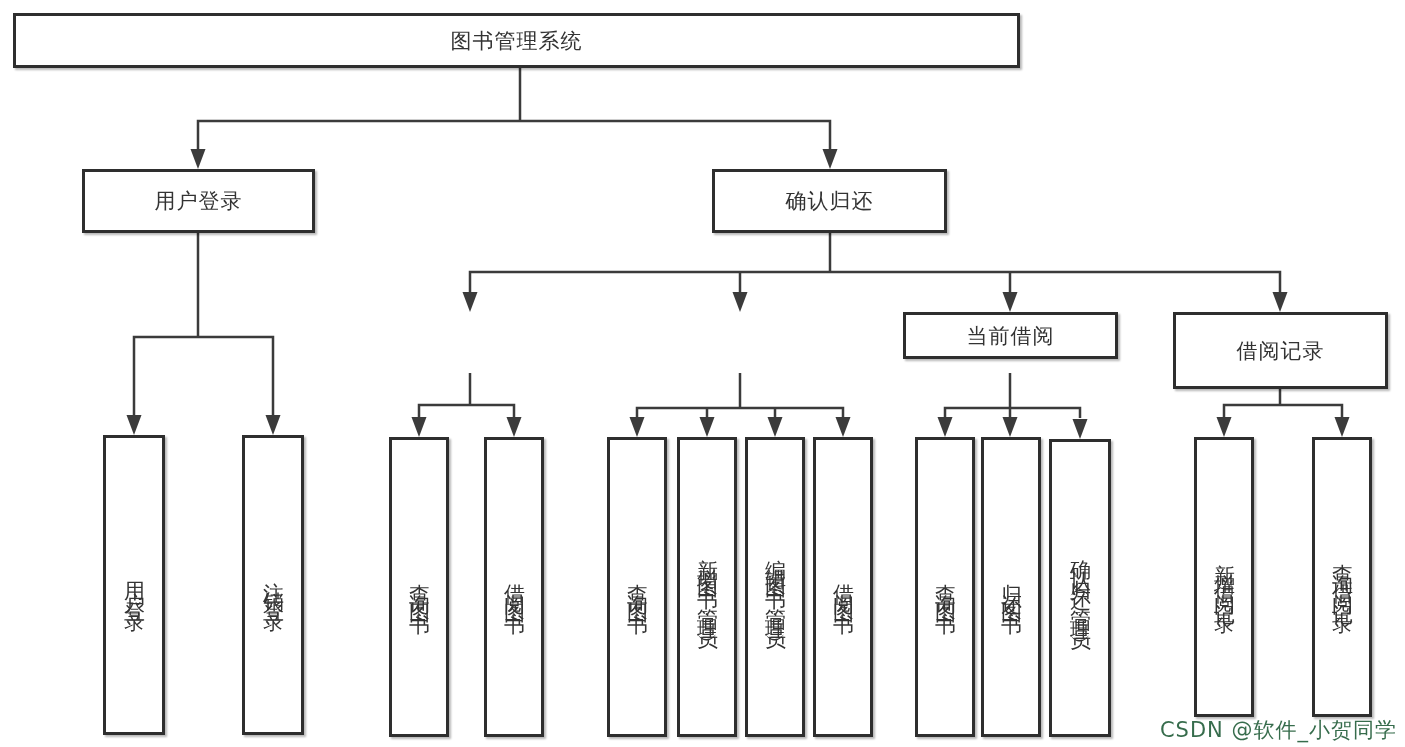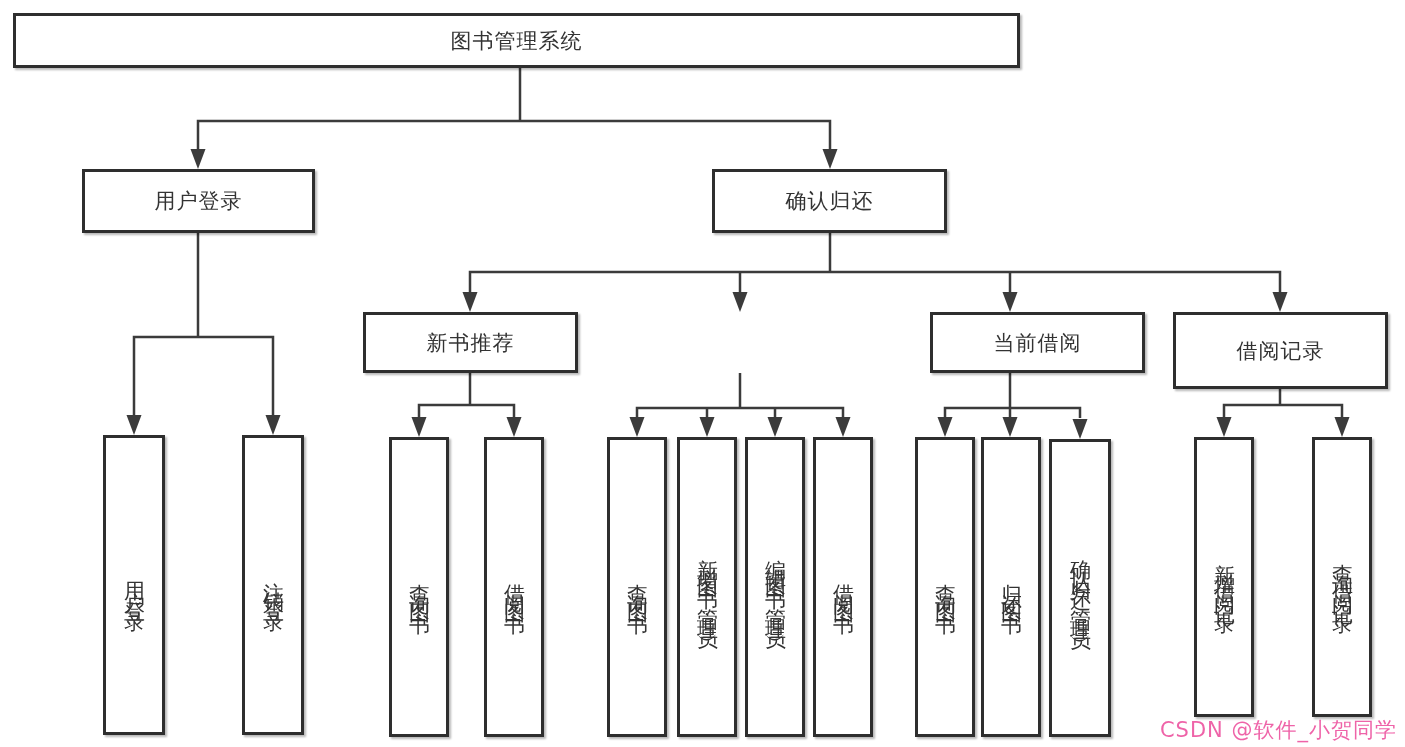--- a/index.html
+++ b/index.html
@@ -32,21 +32,21 @@
     writing-mode:vertical-rl;
     text-orientation:mixed;
     font-size:21px;color:#333333;
     letter-spacing:10px;
     line-height:1;
   }
   #watermark{
     position:absolute;
     right:8px;bottom:3px;
     font-size:21px;
-    color:#ec4899;
+    color:#14532d;
     opacity:.85;
     letter-spacing:1px;
     white-space:nowrap;
   }
 </style>
 </head>
 <body>
 
 <div id="canvas">
 
@@ -100,22 +100,21 @@
       <polygon points="1216.5,417 1231.5,417 1224,437"></polygon>
       <polygon points="1334.5,417 1349.5,417 1342,437"></polygon>
     </g>
   </svg>
 
   <div class="hbox" style="left:13px;top:13px;width:1007px;height:55px">图书管理系统</div>
 
   <div class="hbox" style="left:82px;top:169px;width:233px;height:64px">用户登录</div>
   <div class="hbox" style="left:712px;top:169px;width:235px;height:64px">确认归还</div>
 
-  <div class="hbox" style="left:363px;top:312px;width:215px;height:61px">新书推荐</div>
-  <div class="hbox" style="left:930px;top:312px;width:215px;height:61px">当前借阅</div>
+  <div class="hbox" style="left:903px;top:312px;width:215px;height:47px">当前借阅</div>
   <div class="hbox" style="left:1173px;top:312px;width:215px;height:77px">借阅记录</div>
 
   <div class="vbox" style="left:103px;top:435px;width:62px;height:300px">用户登录</div>
   <div class="vbox" style="left:242px;top:435px;width:62px;height:300px">注销登录</div>
 
   <div class="vbox" style="left:389px;top:437px;width:60px;height:300px">查询图书</div>
   <div class="vbox" style="left:484px;top:437px;width:60px;height:300px">借阅图书</div>
 
   <div class="vbox" style="left:607px;top:437px;width:60px;height:300px">查询图书</div>
   <div class="vbox" style="left:677px;top:437px;width:60px;height:300px">新增图书（管理员）</div>

